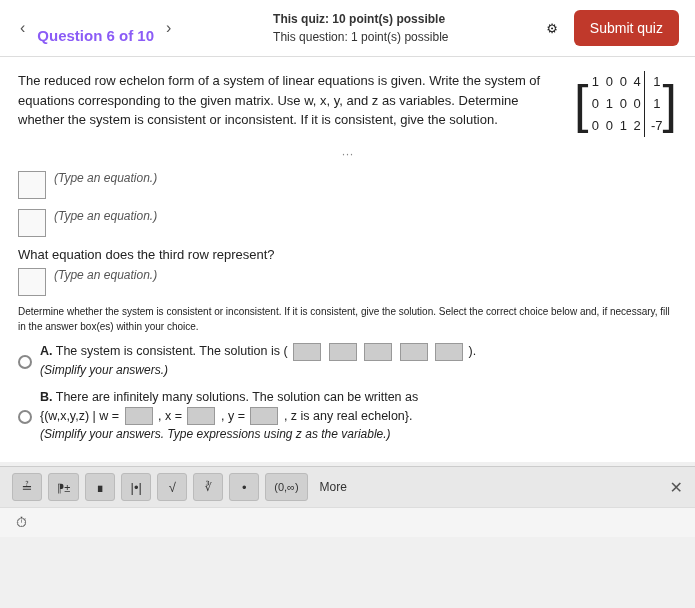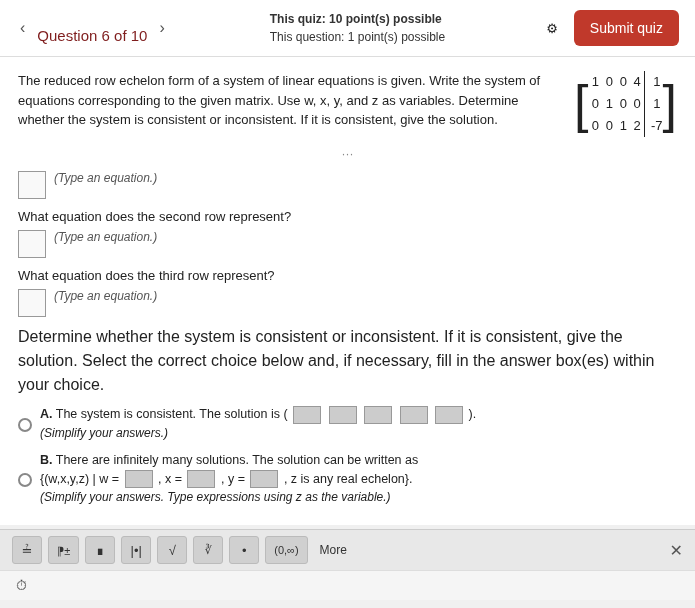--- a/index.html
+++ b/index.html
@@ -30,22 +30,22 @@
     .nav-arrow {
       background: none;
       border: none;
       font-size: 16px;
       cursor: pointer;
       color: #555;
       padding: 2px 4px;
     }
     .question-counter {
       font-size: 15px;
-      font-weight: normal;
-      color: #7f1d1d;
+      font-weight: bold;
+      color: #8b5cf6;
       margin-top: 15px;
     }
     .header-info {
       font-size: 12px;
       color: #333;
       line-height: 1.5;
     }
     .header-info .bold { font-weight: bold; }
     .submit-btn {
       background: #c0392b;
@@ -134,21 +134,21 @@
       font-size: 12px;
       color: #555;
       font-style: italic;
     }
 
     
     .determine-section {
       margin-top: 8px;
     }
     .determine-text {
-      font-size: 16px;
+      font-size: 10px;
       line-height: 1.5;
       margin-bottom: 8px;
     }
 
     
     .radio-option {
       display: flex;
       align-items: center;
       gap: 8px;
       margin-bottom: 8px;
@@ -293,21 +293,20 @@
   <div class="expand-dots">···</div>
 
   <div class="sub-question">
     <div class="answer-row">
       <div class="answer-box"></div>
       <span class="type-hint">(Type an equation.)</span>
     </div>
   </div>
 
   <div class="sub-question">
-    <div class="sub-question-label">What equation does the second row represent?</div>
     <div class="answer-row">
       <div class="answer-box"></div>
       <span class="type-hint">(Type an equation.)</span>
     </div>
   </div>
 
   <div class="sub-question">
     <div class="sub-question-label">What equation does the third row represent?</div>
     <div class="answer-row">
       <div class="answer-box"></div>

